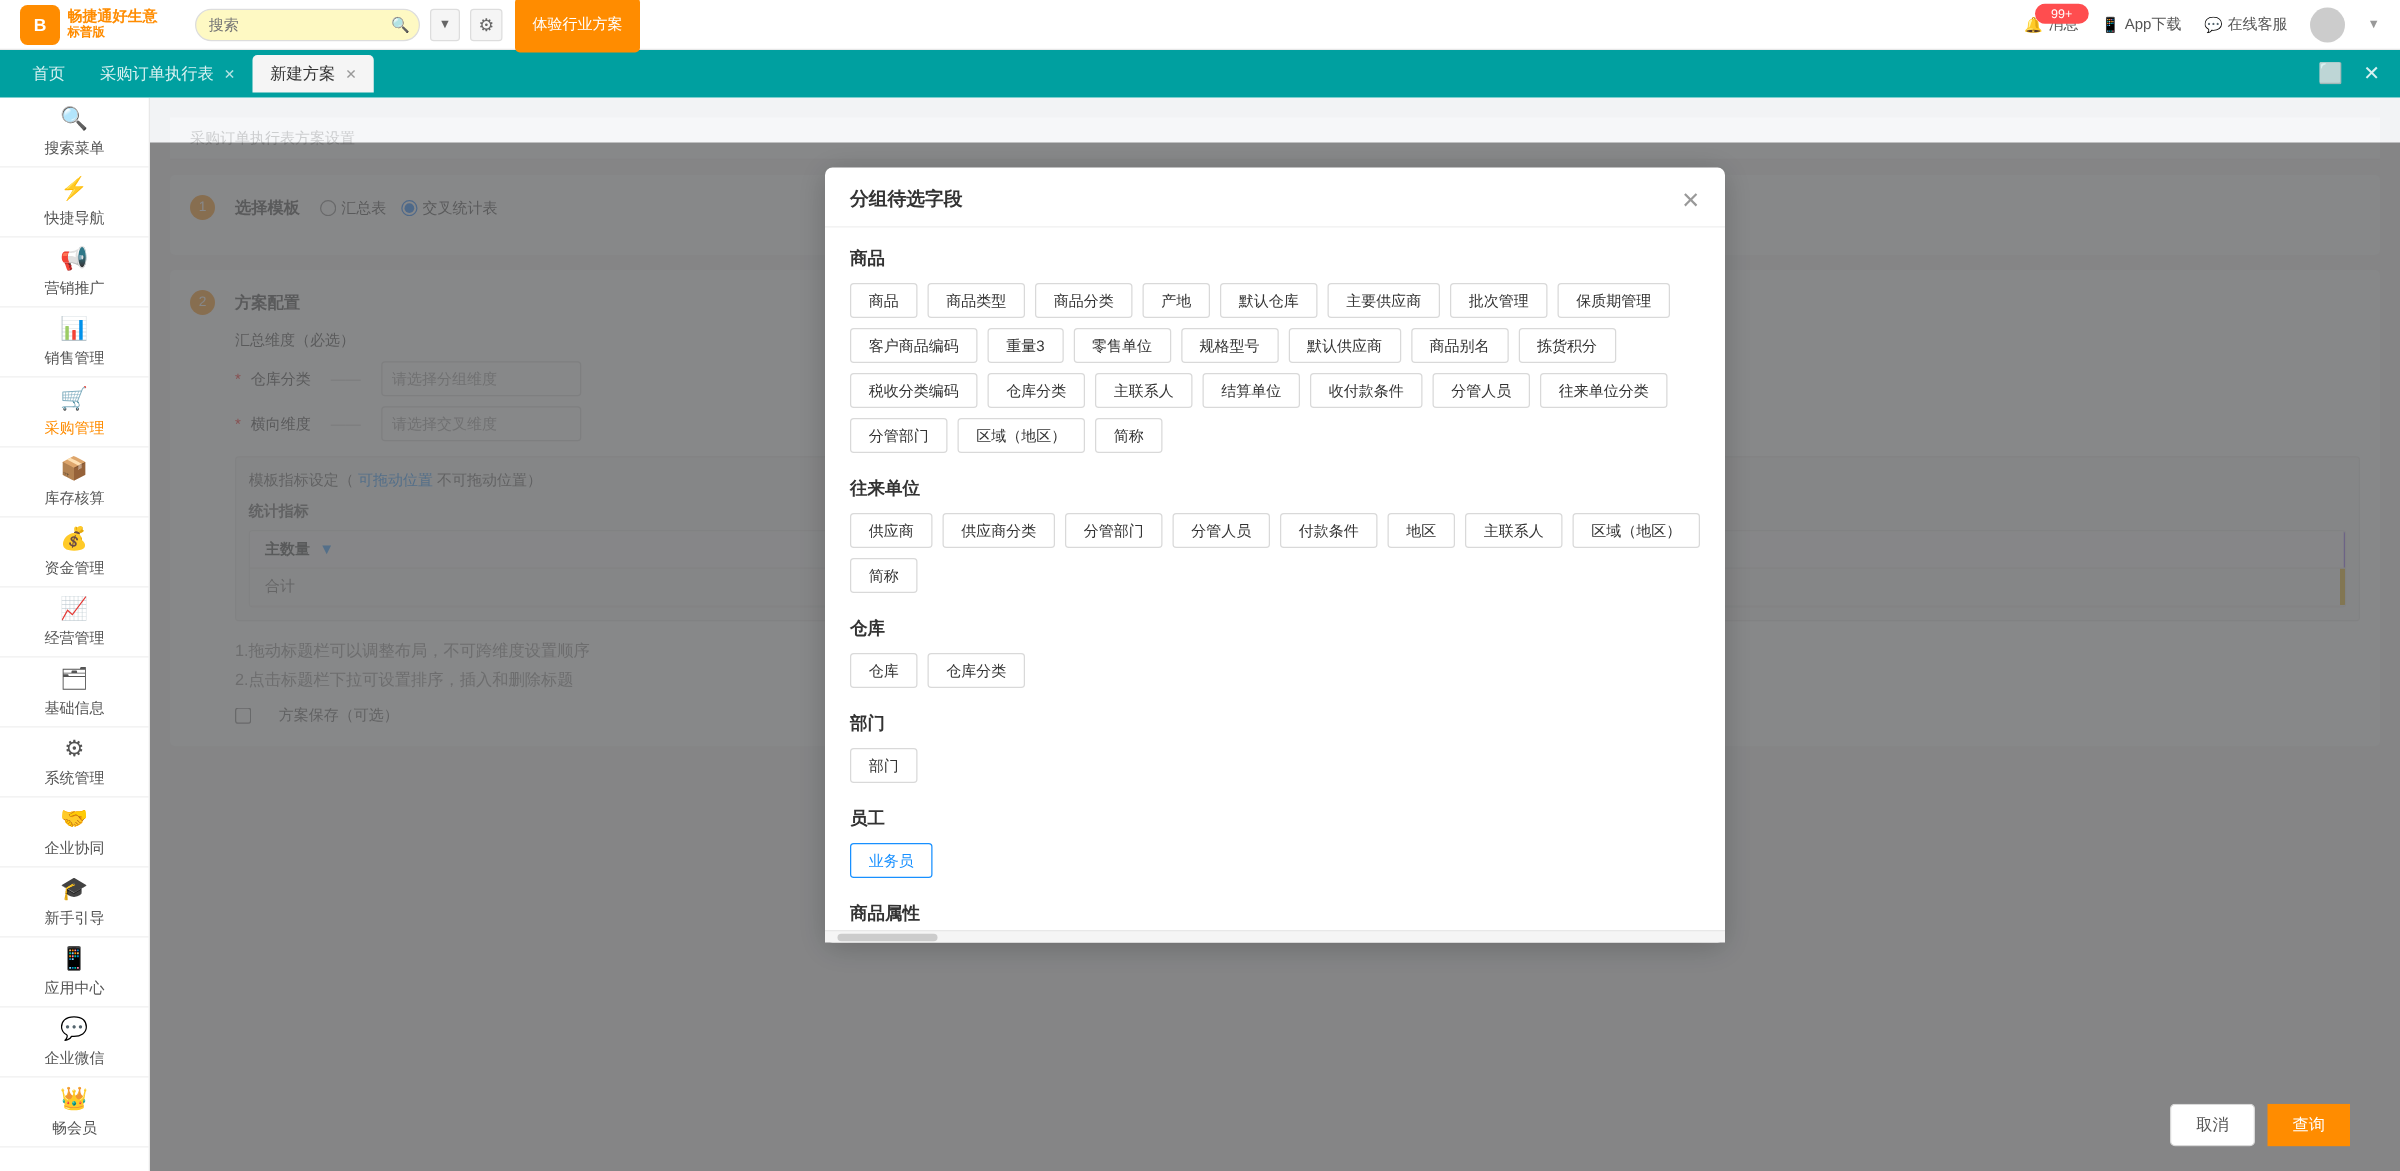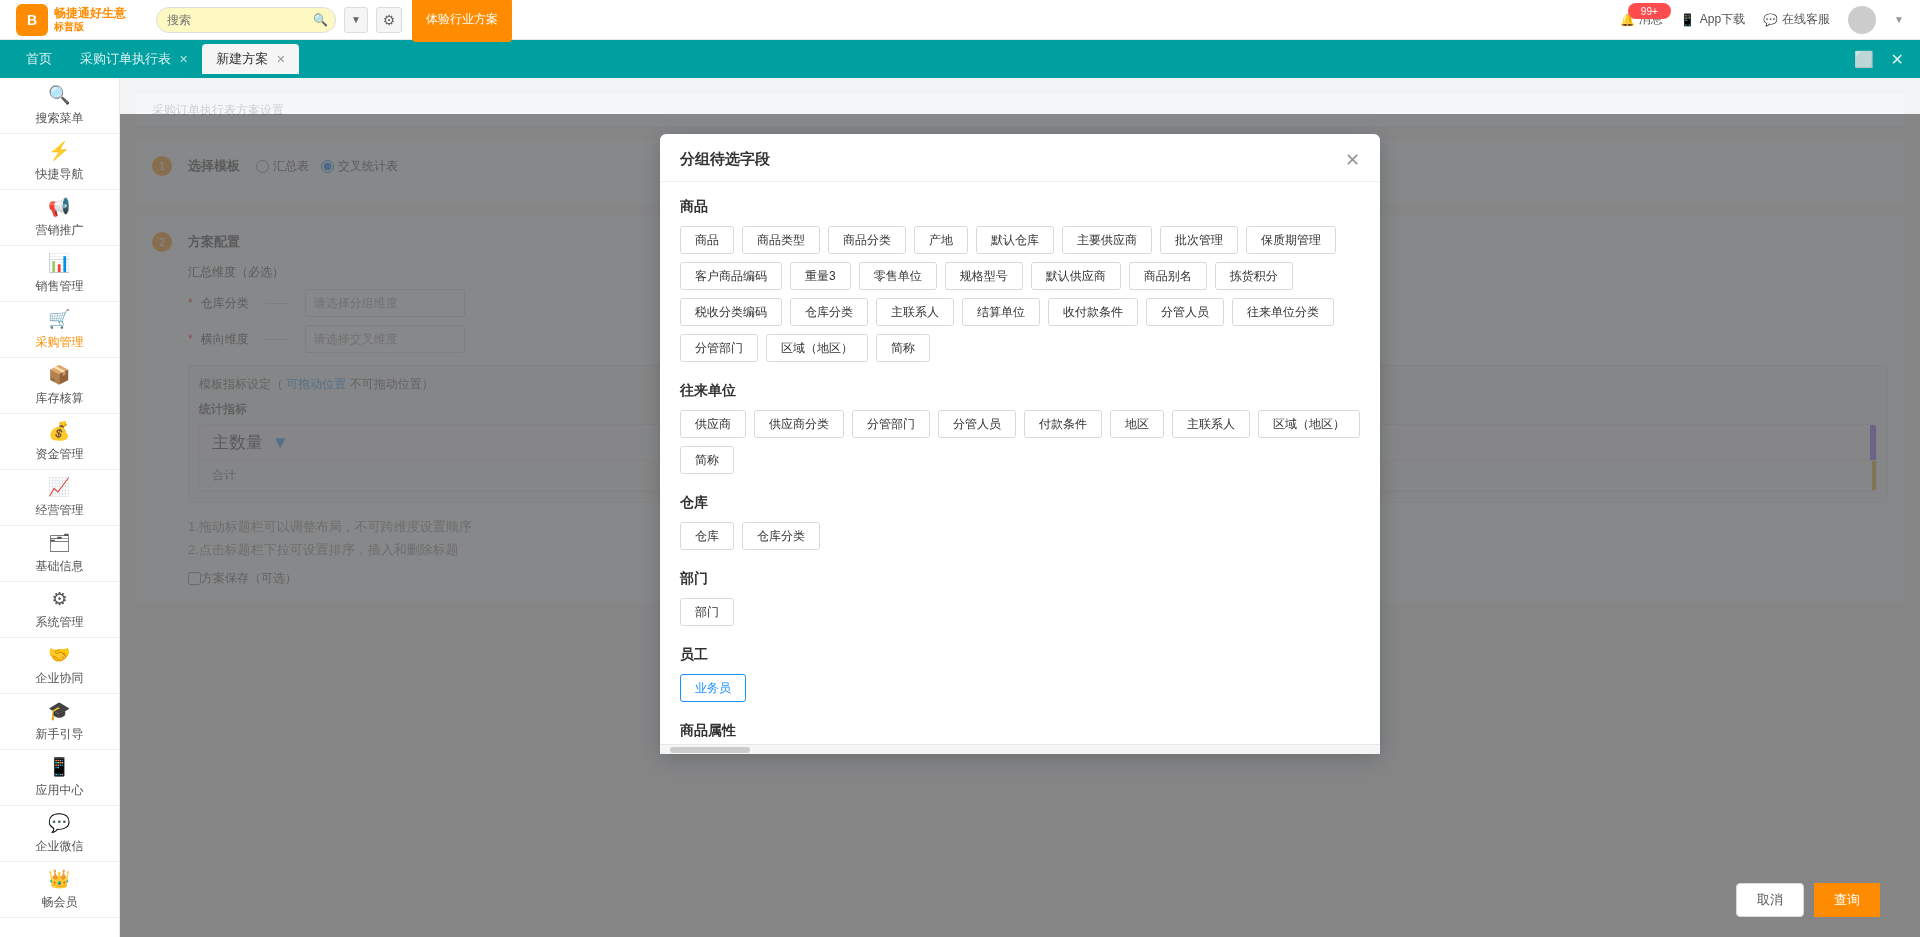--- a/index.html
+++ b/index.html
@@ -367,23 +367,23 @@
       border-radius: 3px;
       overflow: hidden;
     }
     .table-header-row {
       display: flex;
       background: #fafafa;
       border-bottom: 1px solid #e8e8e8;
     }
     .table-header-cell {
       padding: 6px 12px;
-      font-size: 17px;
-      font-weight: 400;
-      border-right: 6px solid #8b5cf6;
+      font-size: 12px;
+      font-weight: 700;
+      border-right: 1px solid #8b5cf6;
       flex: 1;
     }
     .table-data-row {
       display: flex;
       border-bottom: 1px solid #f0f0f0;
     }
     .table-data-cell {
       padding: 6px 12px;
       font-size: 12px;
       border-right: 4px solid #eab308;
@@ -391,21 +391,21 @@
       color: #666;
     }
 
     
     .notes-area {
       font-size: 13px;
       color: #888;
       line-height: 1.8;
     }
     .checkbox-row {
-      display: flex; align-items: center; gap: 0;
+      display: flex; align-items: center; gap: 22px;
       font-size: 12px; color: #555;
       margin-top: 8px;
     }
   </style>
 </head>
 <body>
 
 <div class="top-header">
   <div class="logo-area">
     <div class="logo-icon">

